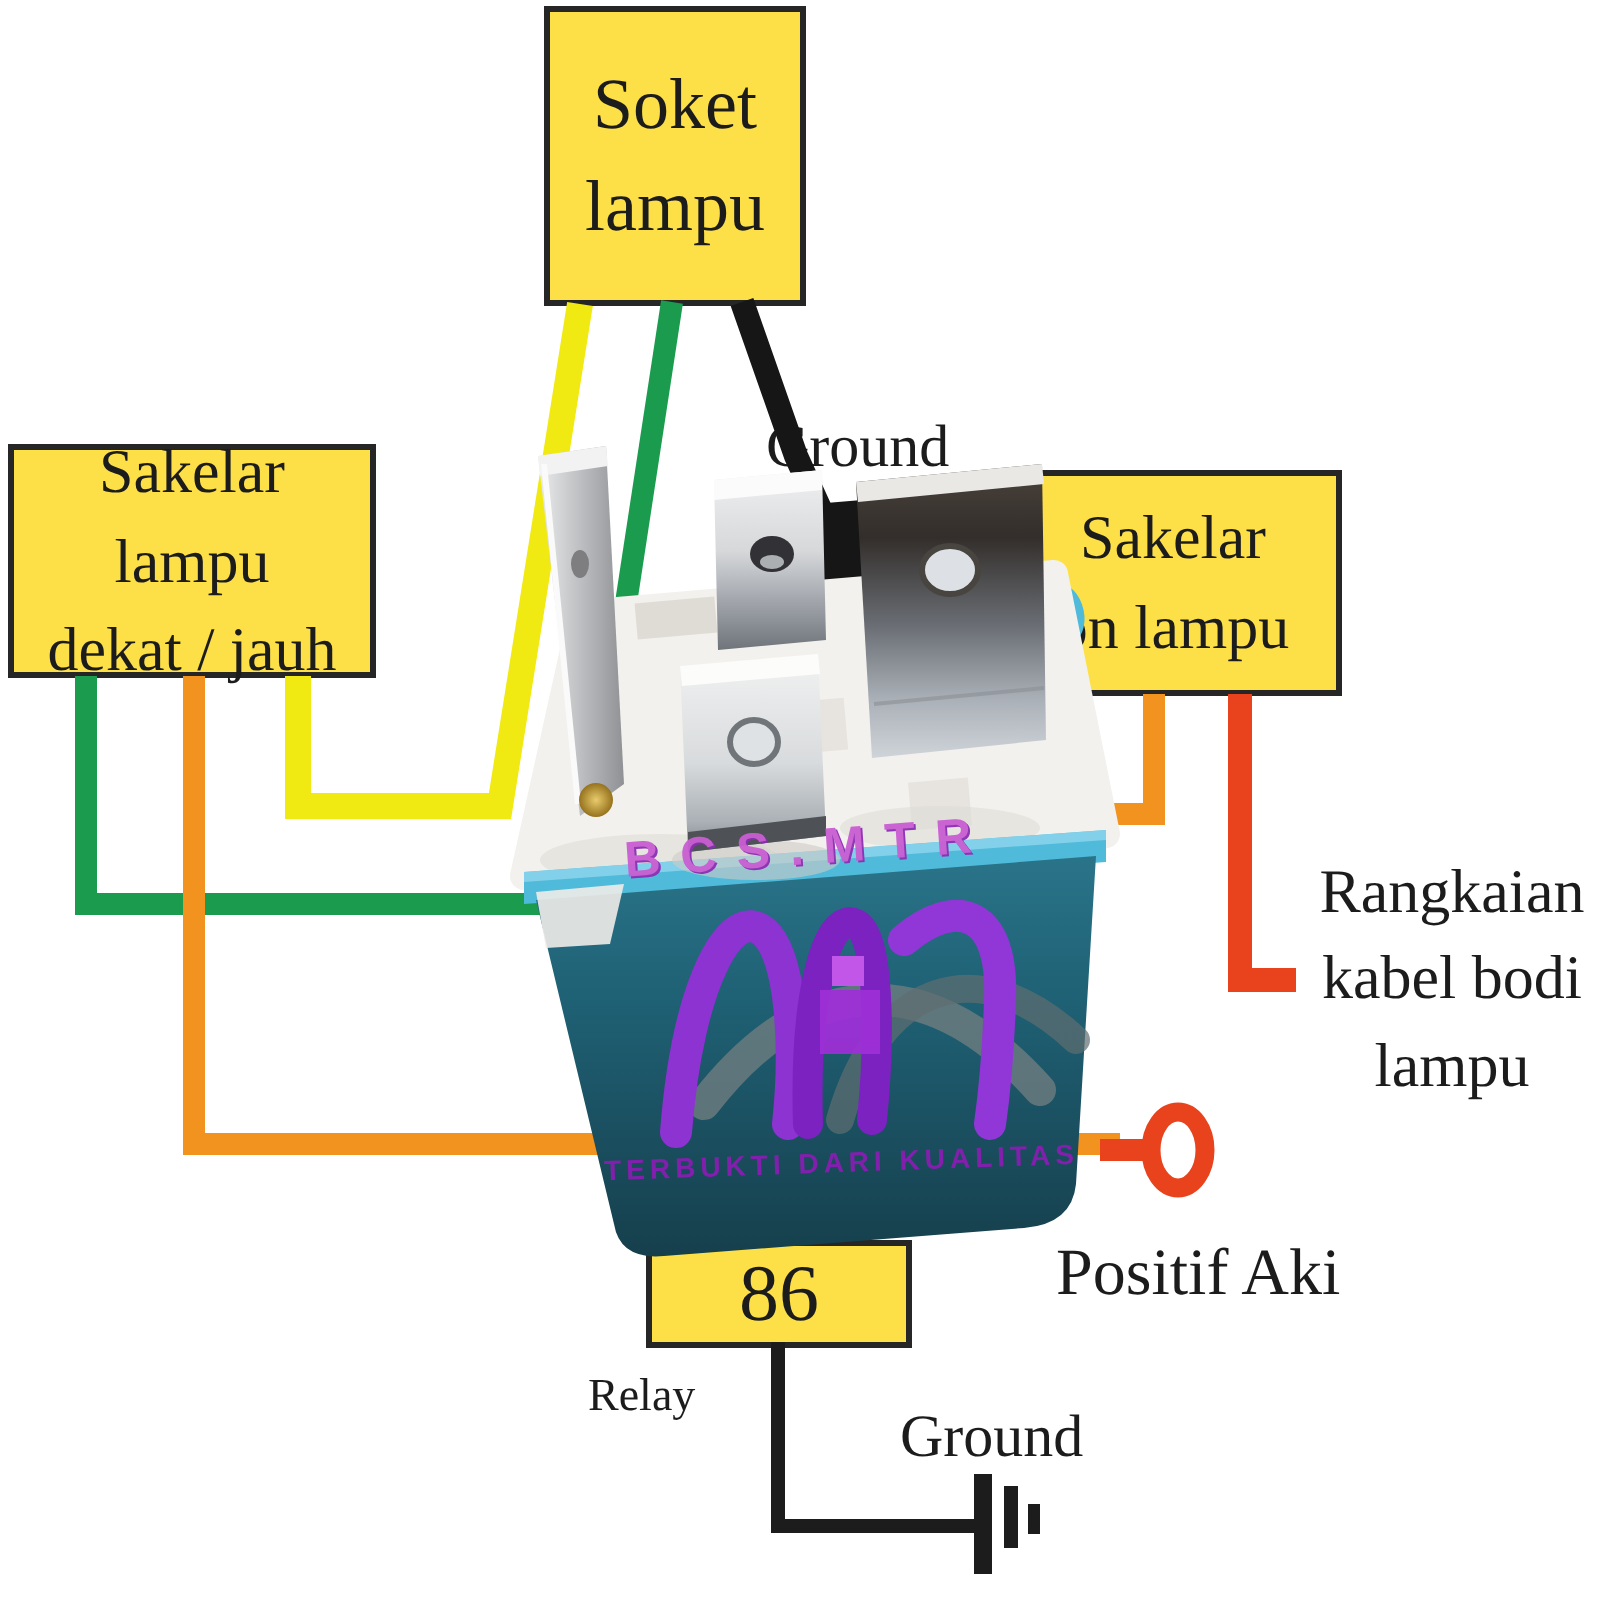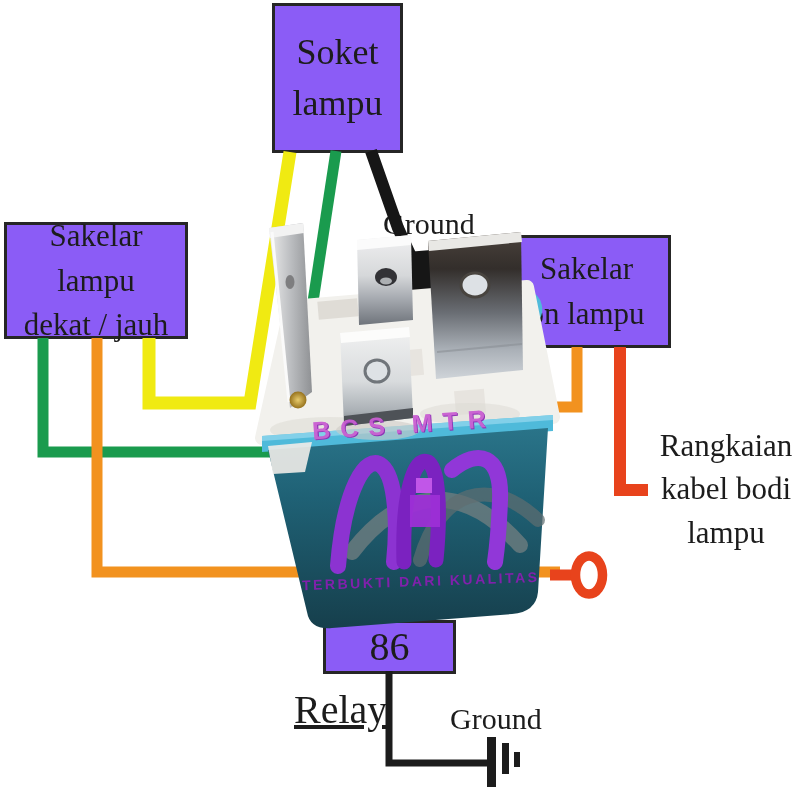--- a/index.html
+++ b/index.html
@@ -2,32 +2,32 @@
 <html><head>
 <meta charset="utf-8">
 <style>
   html,body{margin:0;padding:0;background:#ffffff;}
   .canvas{position:relative;width:800px;height:800px;background:#fff;overflow:hidden;
           font-family:"Liberation Serif", serif;color:#1c1c1c;}
   .layer{position:absolute;left:0;top:0;width:800px;height:800px;}
   .boxes{z-index:1;}
   svg.wiring{z-index:2;pointer-events:none;}
   .marks{z-index:3;pointer-events:none;}
-  .box{position:absolute;background:#8b5cf6;border:3px solid #262626;
+  .box{position:absolute;background:#fde047;border:3px solid #262626;
        display:flex;align-items:center;justify-content:center;text-align:center;
        white-space:pre-line;line-height:1.42;}
   .lbl{position:absolute;white-space:pre-line;text-align:center;line-height:1.4;}
   .soket{left:272px;top:3px;width:125px;height:144px;font-size:36px;}
   .dekat{left:4px;top:222px;width:178px;height:111px;font-size:31px;}
   .onlampu{left:502px;top:235px;width:163px;height:107px;font-size:31px;}
   .ground-top{left:383px;top:203px;font-size:30px;}
   .rangkaian{left:652px;top:424px;width:148px;font-size:31px;}
   .positif{left:528px;top:614px;font-size:33px;}
   .pin86{left:323px;top:620px;width:127px;height:48px;font-size:40px;line-height:1;text-align:right;}
-  .relaylbl{left:294px;top:682px;font-size:40px;text-decoration:underline;}
+  .relaylbl{left:294px;top:682px;font-size:23px;}
   .ground-bot{left:450px;top:698px;font-size:30px;}
   .brandmark{position:absolute;left:312px;top:410px;font-family:"Liberation Sans",sans-serif;
        font-weight:bold;font-size:25px;letter-spacing:10px;color:#c95ed2;opacity:.95;
        text-shadow:1px 1px 0 #8b2fb3;transform:rotate(-4deg);}
   .tagline{position:absolute;left:302px;top:573px;font-family:"Liberation Sans",sans-serif;
        font-weight:bold;font-size:14px;letter-spacing:2.5px;color:#8d1cb5;opacity:.9;
        transform:rotate(-2deg);}
 </style>
 </head>
 <body>
@@ -38,20 +38,21 @@
     <div class="box soket">Soket
 lampu</div>
     <div class="box dekat">Sakelar lampu
 dekat / jauh</div>
     <div class="box onlampu">Sakelar
 on lampu</div>
     <div class="lbl ground-top">Ground</div>
     <div class="lbl rangkaian">Rangkaian
 kabel bodi
 lampu</div>
+    <div class="lbl positif">Positif Aki</div>
     <div class="box pin86">86</div>
     <div class="lbl relaylbl">Relay</div>
     <div class="lbl ground-bot">Ground</div>
   </div>
 
   <svg class="layer wiring" viewBox="0 0 800 800">
     <defs>
       <linearGradient id="tealG" x1="0" y1="0" x2="0" y2="1">
         <stop offset="0" stop-color="#2a7489"></stop>
           <stop offset=".35" stop-color="#1f6175"></stop>

